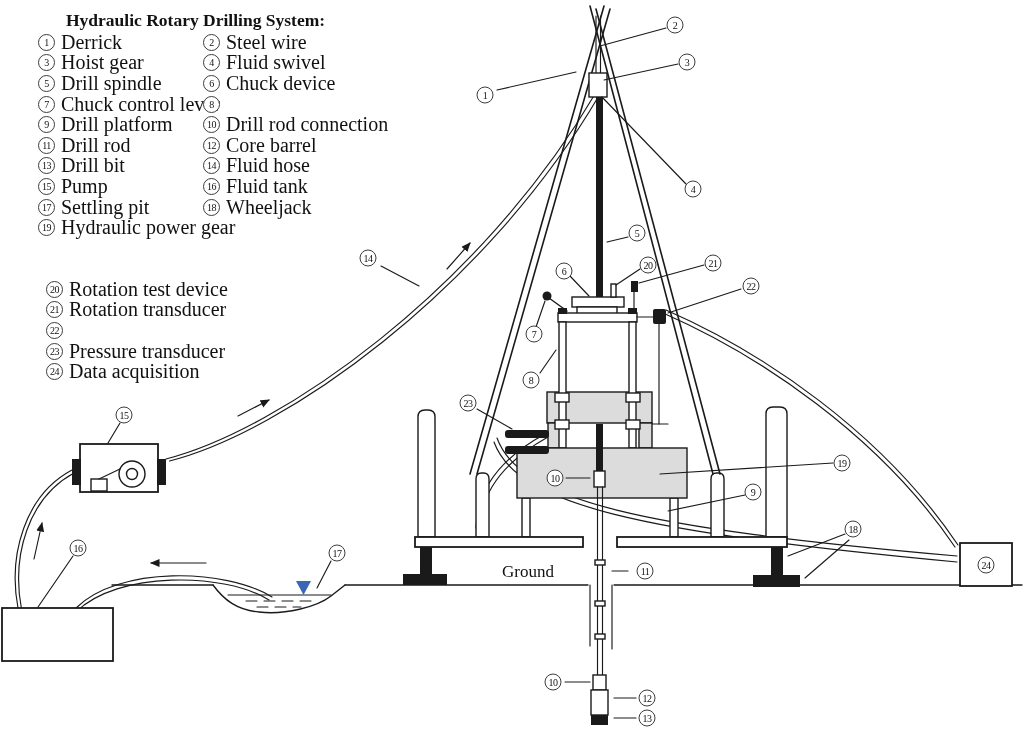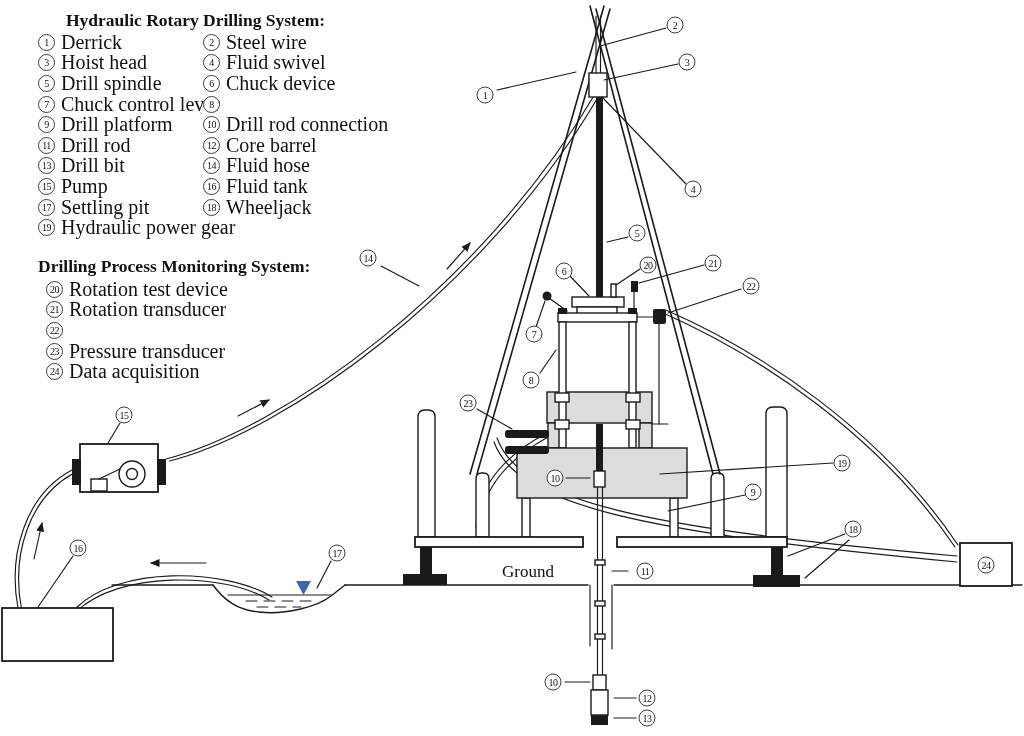--- a/index.html
+++ b/index.html
@@ -208,21 +208,21 @@
   </svg>
 
   <div class="legend-title t1">Hydraulic Rotary Drilling System:</div>
   <div class="lcol c1">
     <div class="litem">
         <span class="cnum">1</span>
         <span class="ltext">Derrick</span>
       </div>
       <div class="litem">
         <span class="cnum">3</span>
-        <span class="ltext">Hoist head</span>
+        <span class="ltext">Hoist gear</span>
       </div>
       <div class="litem">
         <span class="cnum">5</span>
         <span class="ltext">Drill spindle</span>
       </div>
       <div class="litem">
         <span class="cnum">7</span>
         <span class="ltext">Chuck control lever</span>
       </div>
       <div class="litem">
@@ -281,21 +281,20 @@
       <div class="litem">
         <span class="cnum">16</span>
         <span class="ltext">Fluid tank</span>
       </div>
       <div class="litem">
         <span class="cnum">18</span>
         <span class="ltext">Wheeljack</span>
       </div>
   </div>
 
-  <div class="legend-title t2">Drilling Process Monitoring System:</div>
   <div class="lcol mcol">
     <div class="litem">
         <span class="cnum">20</span>
         <span class="ltext">Rotation test device</span>
       </div>
       <div class="litem">
         <span class="cnum">21</span>
         <span class="ltext">Rotation transducer</span>
       </div>
       <div class="litem">

